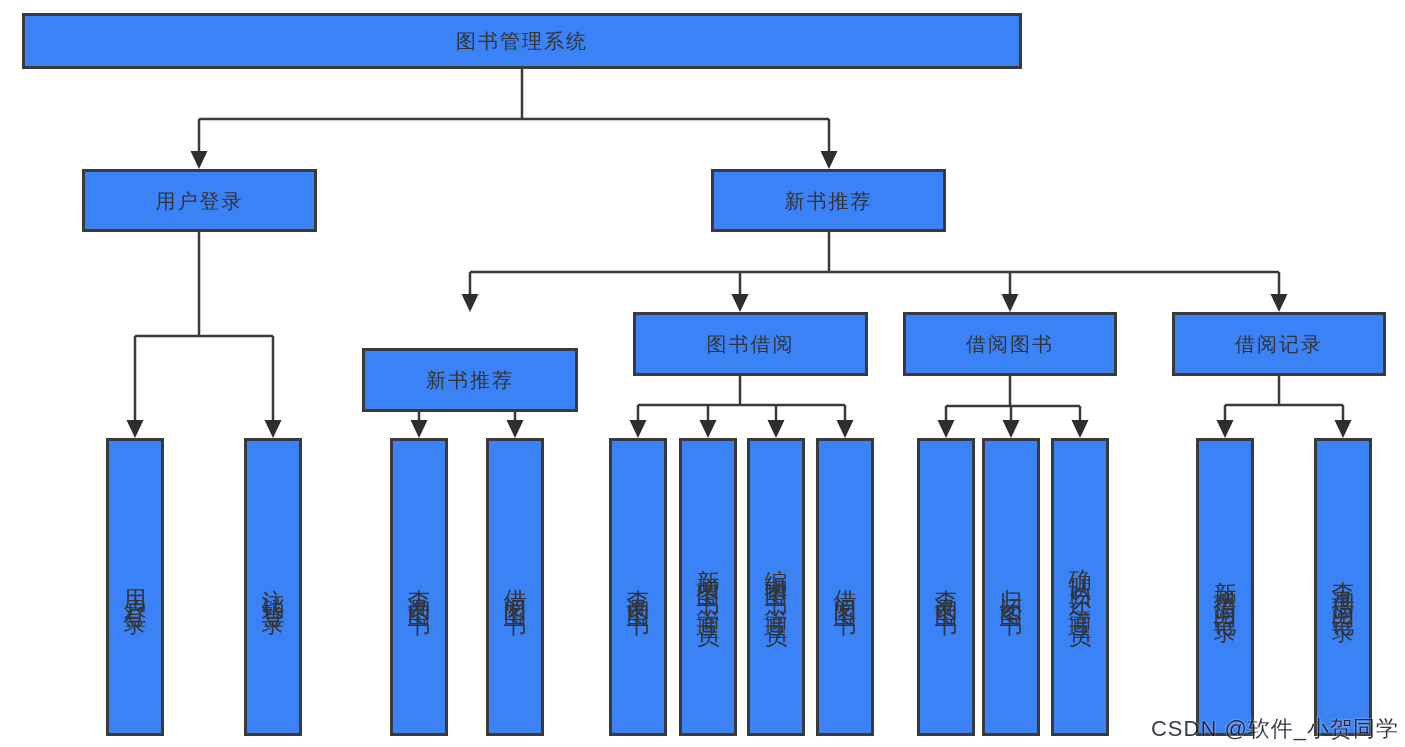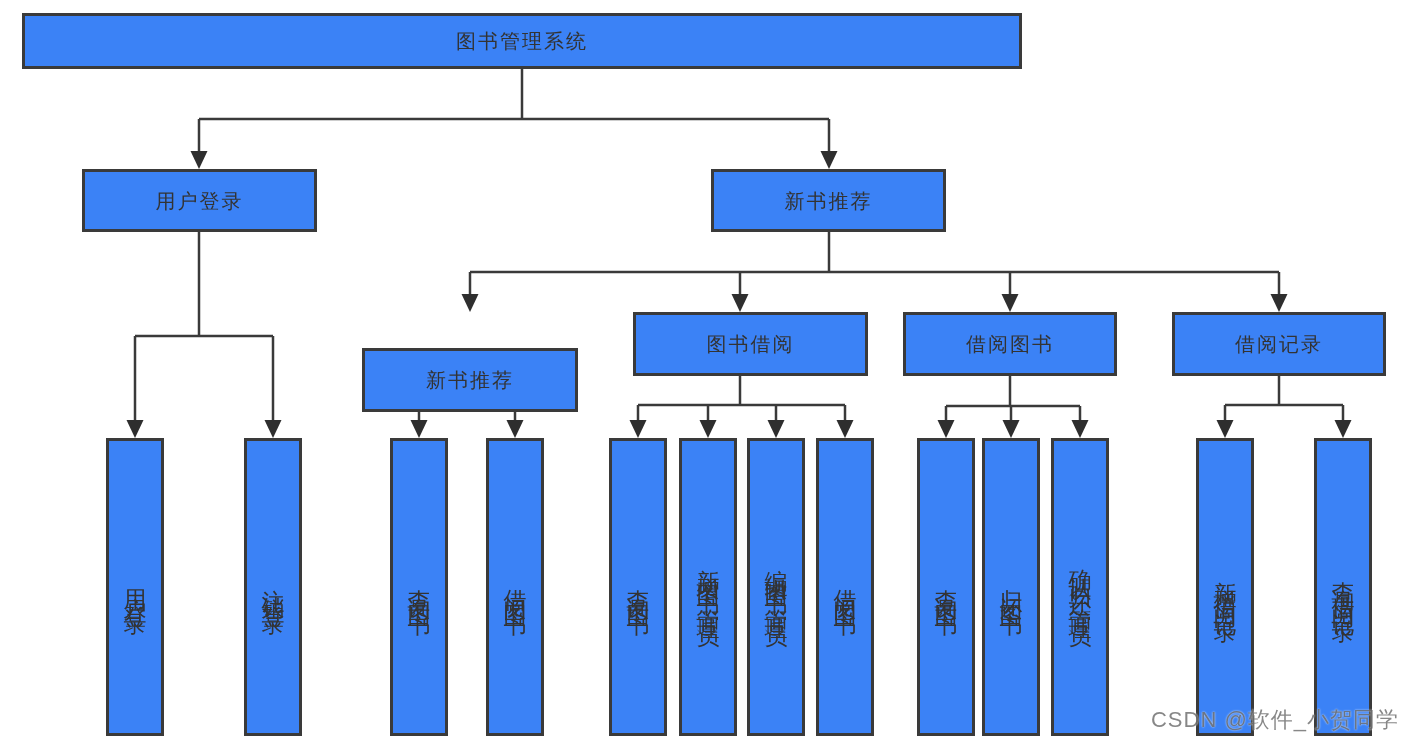--- a/index.html
+++ b/index.html
@@ -31,22 +31,22 @@
   .l3c  {left:903px; top:312px; width:214px; height:64px;}
   .l3d  {left:1172px;top:312px; width:214px; height:64px;}
   
   .leaf {top:438px;width:58px;height:298px;}
   .g1x1{left:106px;} .g1x2{left:244px;}
   .g2x1{left:390px;} .g2x2{left:486px;}
   .g3x1{left:609px;} .g3x2{left:679px;} .g3x3{left:747px;} .g3x4{left:816px;}
   .g4x1{left:917px;} .g4x2{left:982px;} .g4x3{left:1051px;}
   .g5x1{left:1196px;} .g5x2{left:1314px;}
   .watermark{
-    position:absolute;z-index:3;right:6px;bottom:12px;
-    font-size:22px;color:#737373;opacity:.85;letter-spacing:1px;
+    position:absolute;z-index:3;right:6px;bottom:3px;
+    font-size:22px;color:#0f172a;opacity:.85;letter-spacing:1px;
     text-shadow:0 0 2px #ffffff;
   }
 </style>
 </head>
 <body>
 
 <div class="stage">
 
   <svg class="connectors" width="1405" height="747" viewBox="0 0 1405 747">
     <g stroke="#3a3a3a" stroke-width="2.5" fill="none">

